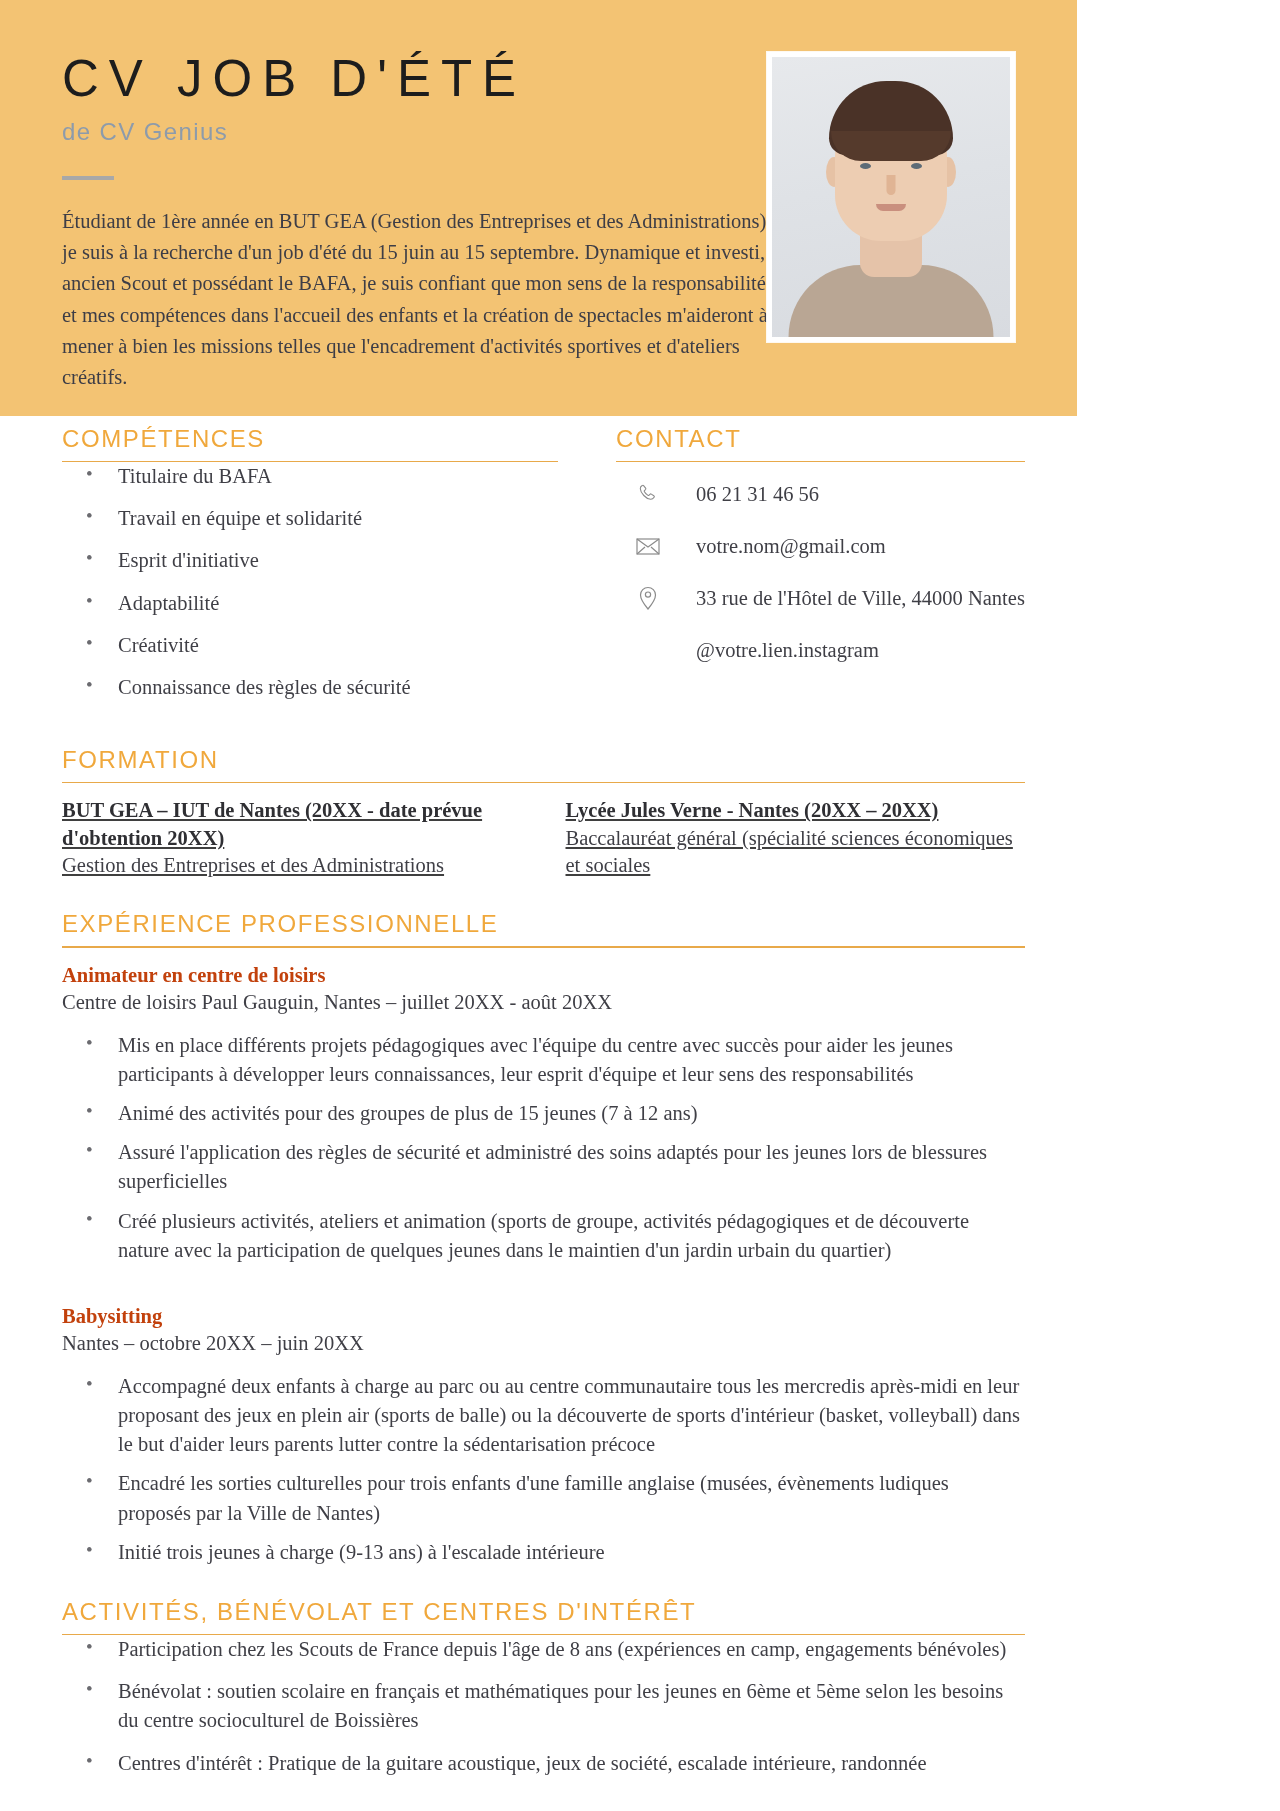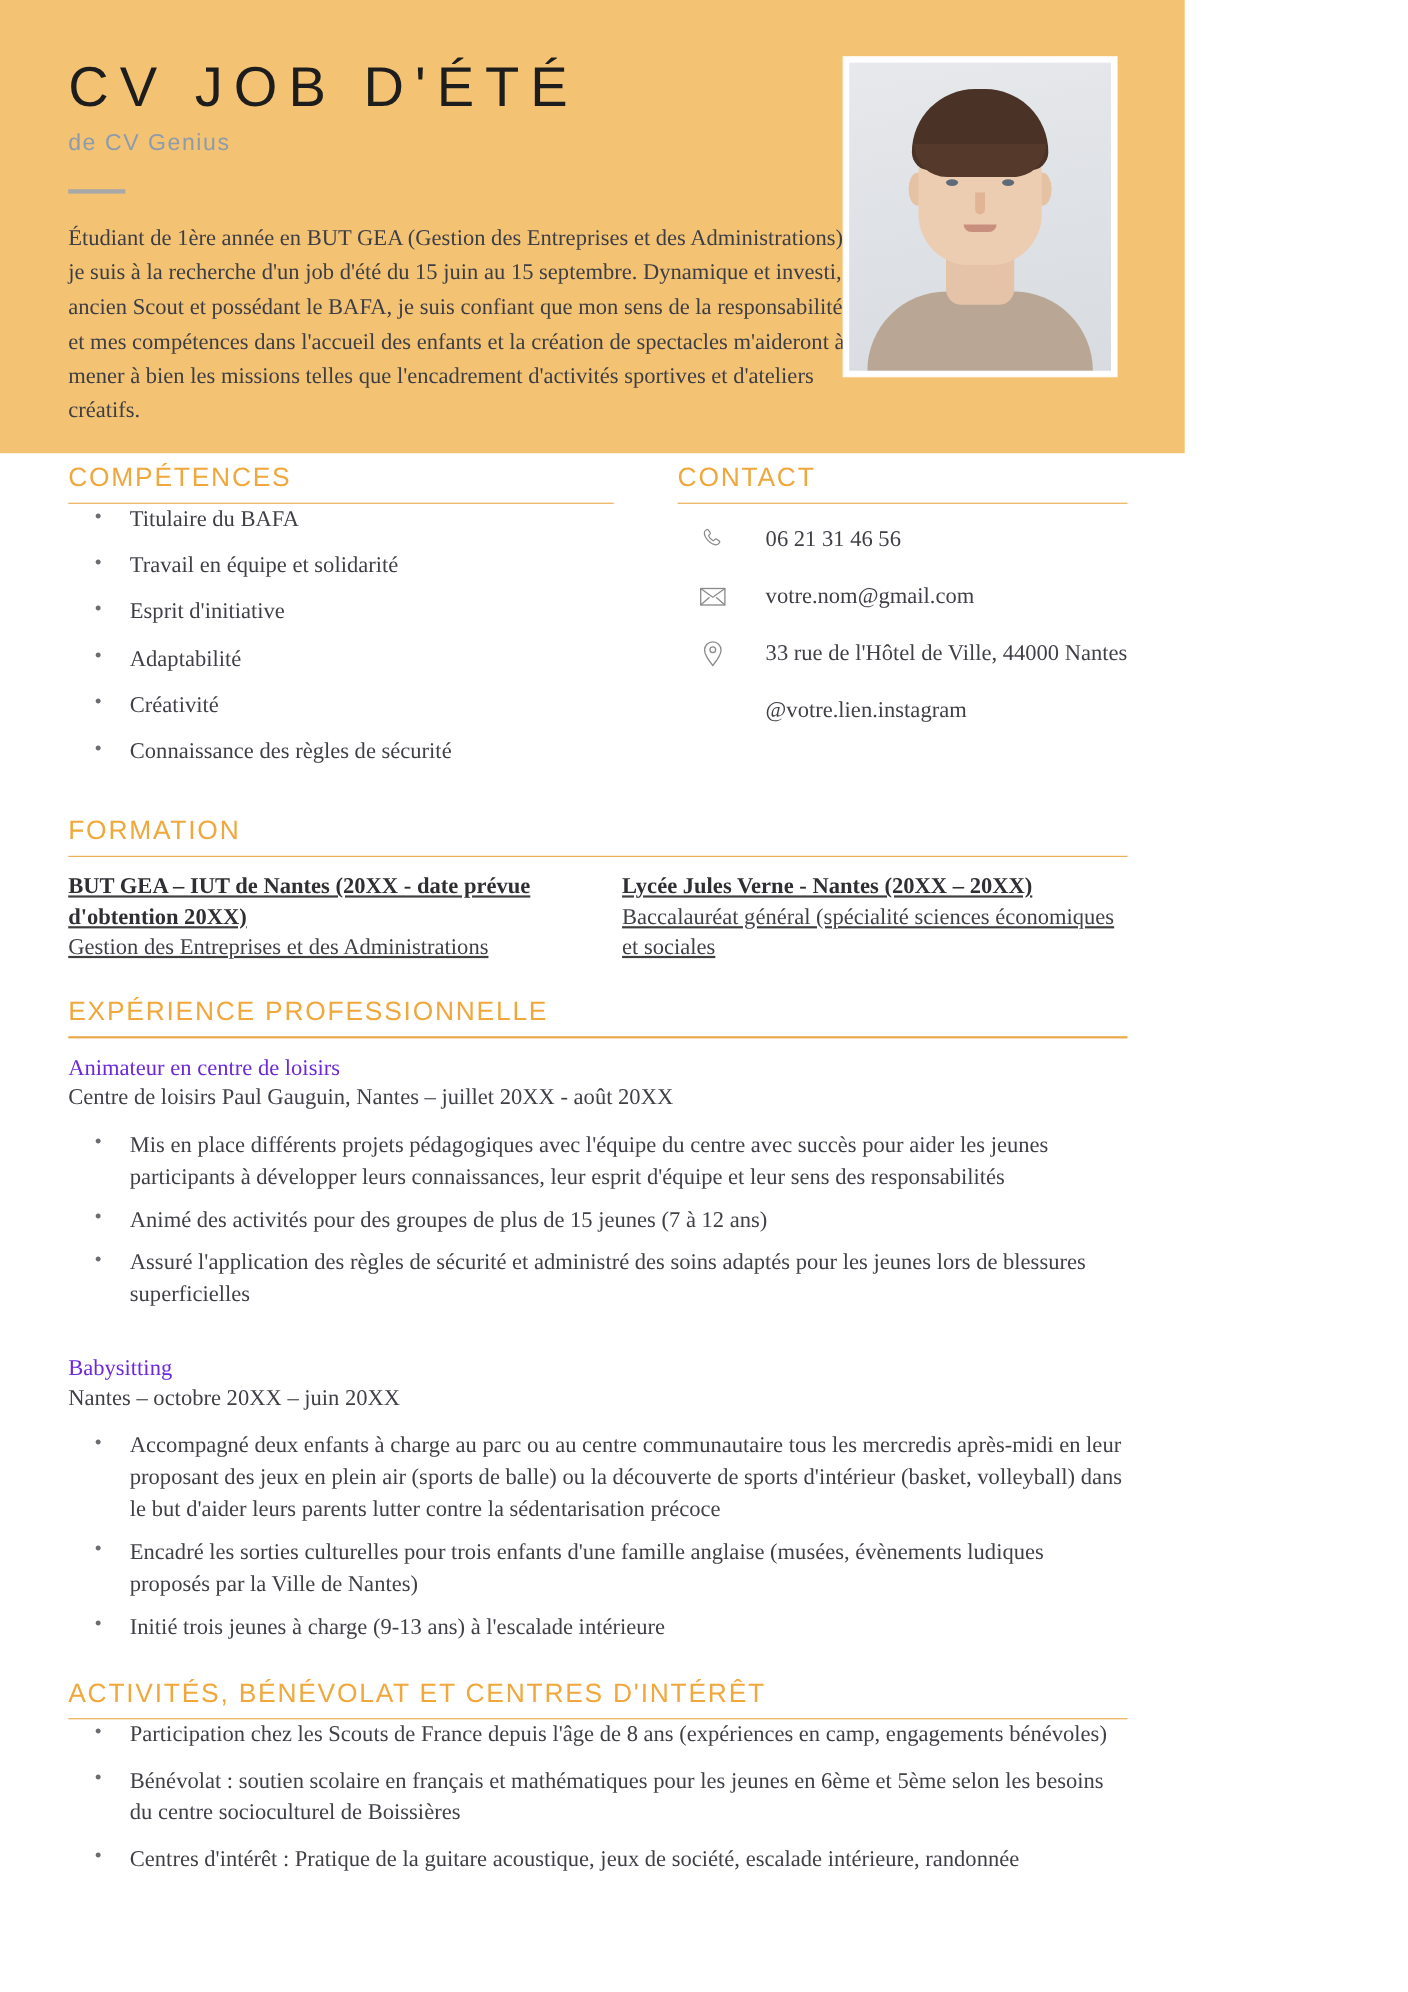--- a/index.html
+++ b/index.html
@@ -29,21 +29,21 @@
     font-size: 51px;
     letter-spacing: 10px;
     color: #1d1d1d;
     line-height: 1.05;
     white-space: nowrap;
   }
 
   .header-subtitle {
     font-family: "Liberation Sans", sans-serif;
     font-weight: 400;
-    font-size: 21px;
+    font-size: 24px;
     letter-spacing: 1.4px;
     color: #8d9bab;
     margin-top: 12px;
   }
 
   .header-rule {
     width: 52px;
     height: 4px;
     background: #a8a8a8;
     margin: 30px 0 26px 0;
@@ -174,21 +174,21 @@
 
   
   .section { margin-top: 30px; }
   .edu-grid { display: flex; gap: 44px; margin-top: 14px; }
   .edu-item { flex: 1; text-decoration: underline; }
   .edu-title { font-weight: bold; font-size: 20.5px; color: #2f2f33; line-height: 1.33; }
   .edu-sub { font-size: 20.5px; color: #3f3f46; line-height: 1.33; }
 
   
   .job { margin-top: 14px; }
-  .job-title { font-weight: normal; font-size: 20.5px; color: #6d28d9; line-height: 1.35; }
+  .job-title { font-weight: bold; font-size: 20.5px; color: #c2410c; line-height: 1.35; }
   .job-meta { font-size: 20.5px; color: #3f3f46; line-height: 1.35; }
   .job ul.bullets { margin-top: 14px; }
   .job ul.bullets li { margin-bottom: 10px; }
   .job-spacer { height: 14px; }
 </style>
 </head>
 <body>
 
 <div class="page">
 
@@ -297,20 +297,21 @@
       <div class="sec-title">EXPÉRIENCE PROFESSIONNELLE</div>
       <div class="sec-rule"></div>
 
       <div class="job">
         <div class="job-title">Animateur en centre de loisirs</div>
         <div class="job-meta">Centre de loisirs Paul Gauguin, Nantes – juillet 20XX - août 20XX</div>
         <ul class="bullets">
           <li>Mis en place différents projets pédagogiques avec l'équipe du centre avec succès pour aider les jeunes participants à développer leurs connaissances, leur esprit d'équipe et leur sens des responsabilités</li>
           <li>Animé des activités pour des groupes de plus de 15 jeunes (7 à 12 ans)</li>
           <li>Assuré l'application des règles de sécurité et administré des soins adaptés pour les jeunes lors de blessures superficielles</li>
+          <li>Créé plusieurs activités, ateliers et animation (sports de groupe, activités pédagogiques et de découverte nature avec la participation de quelques jeunes dans le maintien d'un jardin urbain du quartier)</li>
         </ul>
       </div>
 
       <div class="job-spacer"></div>
 
       <div class="job">
         <div class="job-title">Babysitting</div>
         <div class="job-meta">Nantes – octobre 20XX – juin 20XX</div>
         <ul class="bullets">
           <li>Accompagné deux enfants à charge au parc ou au centre communautaire tous les mercredis après-midi en leur proposant des jeux en plein air (sports de balle) ou la découverte de sports d'intérieur (basket, volleyball) dans le but d'aider leurs parents lutter contre la sédentarisation précoce</li>

